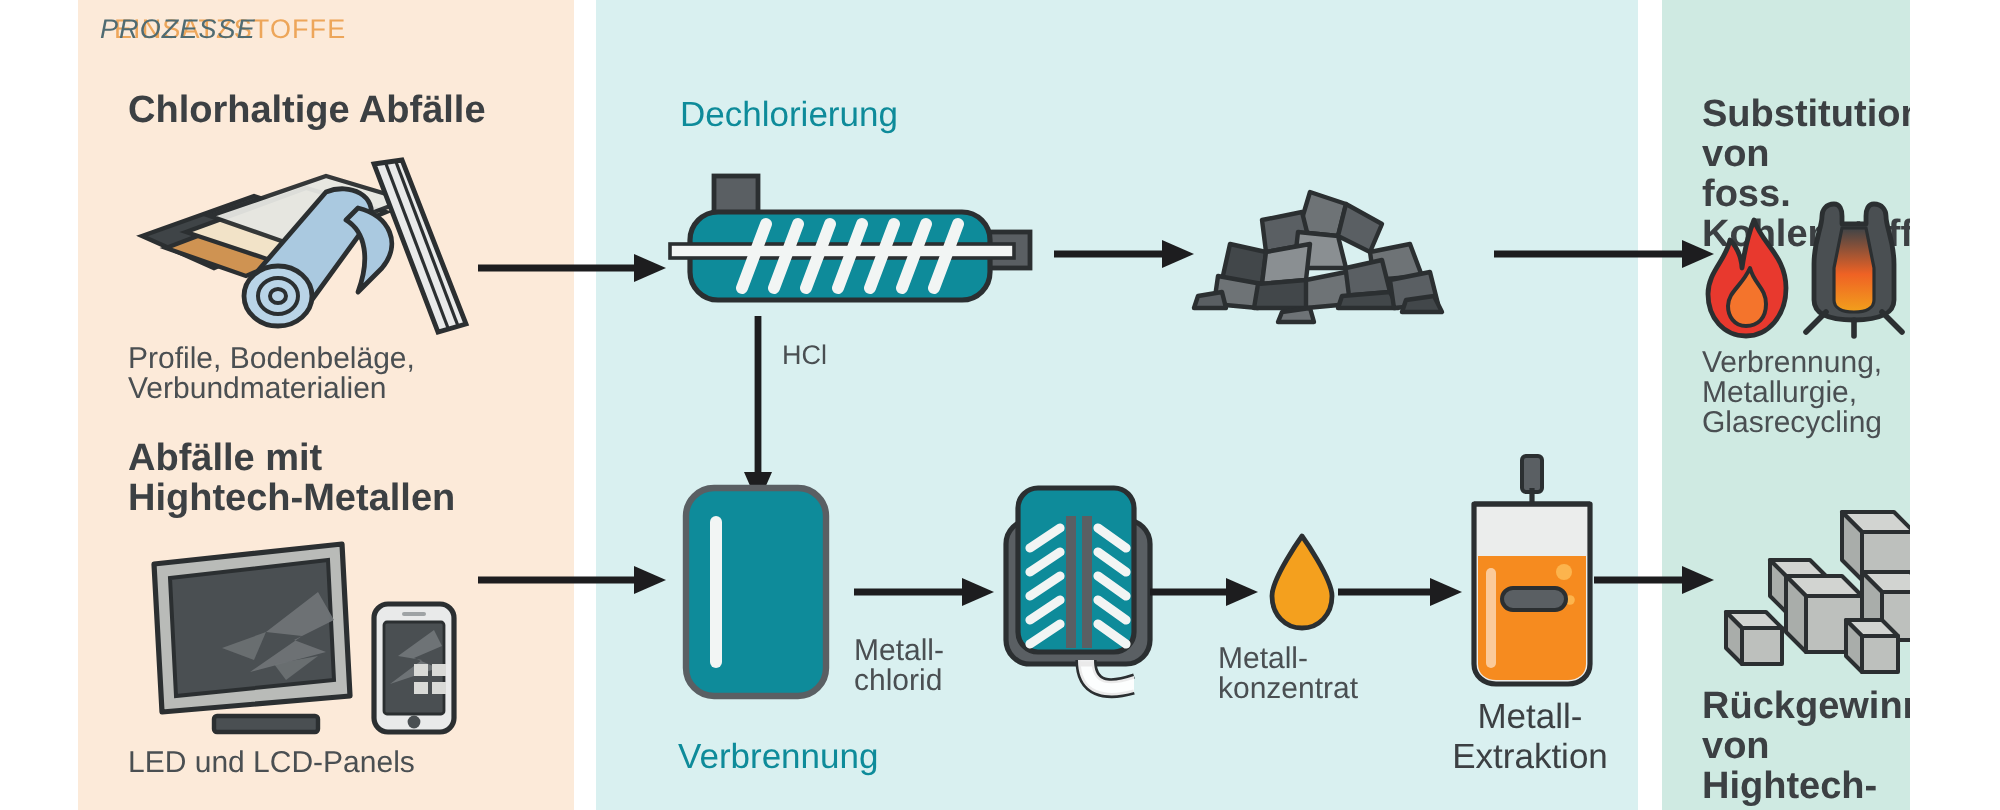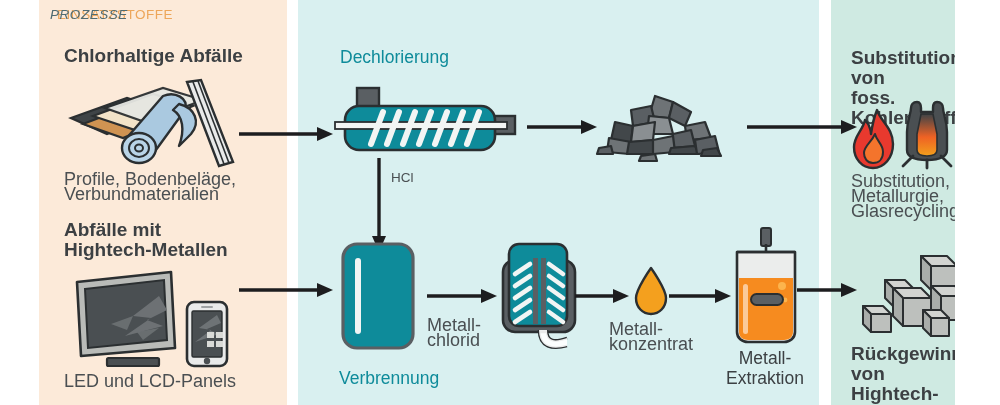--- a/index.html
+++ b/index.html
@@ -40,21 +40,21 @@
     position:absolute;
     font-size:19px;
     font-weight:bold;
     color:#3c4043;
     line-height:20px;
     white-space:pre-line;
   }
 
   .caption{
     position:absolute;
-    font-size:18px;
+    font-size:15px;
     color:#4a4f52;
     line-height:15px;
     white-space:pre-line;
   }
 
   .proc-label{
     position:absolute;
     font-size:17.5px;
     font-weight:normal;
     color:#0e8b9a;
@@ -322,21 +322,21 @@
     <line x1="40" y1="58" x2="50" y2="68" stroke="#2b2f31" stroke-width="2.8" stroke-linecap="round"></line>
     <line x1="26" y1="62" x2="26" y2="70" stroke="#2b2f31" stroke-width="2.8" stroke-linecap="round"></line>
   </svg>
 
   <svg class="lay" style="left:920px; top:118px;" width="30" height="54" viewBox="0 0 30 54">
     <path d="M11,2 L19,2 L19,12 C19,16 25,20 25,28 L25,48 C25,51 23,52 20,52 L10,52 C7,52 5,51 5,48 L5,28 C5,20 11,16 11,12 Z" fill="#1e8a7d" stroke="#2b2f31" stroke-width="2.2" stroke-linejoin="round"></path>
     <path d="M15,12 C15,16 21,20 21,28 L21,48 C21,51 21,52 20,52 L15,52 Z" fill="#9aa0a3" opacity="0.85"></path>
     <rect x="10" y="1" width="10" height="5" rx="1.5" fill="#2b2f31"></rect>
   </svg>
 
-  <div class="caption" style="left:812px; top:174px;">Substitution, Metallurgie,
+  <div class="caption" style="left:812px; top:174px;">Verbrennung, Metallurgie,
 Glasrecycling</div>
 
   <svg class="lay" style="left:822px; top:252px;" width="154" height="86" viewBox="0 0 154 86">
     <g stroke="#2b2f31" stroke-width="2" stroke-linejoin="round">
 
       <polygon points="60,4 86,4 96,14 70,14" fill="#d2d4d1"></polygon>
       <polygon points="60,4 70,14 70,38 60,28" fill="#a9adaa"></polygon>
       <polygon points="70,14 96,14 96,38 70,38" fill="#bdc0bd"></polygon>
 
       <polygon points="24,28 44,28 52,36 32,36" fill="#d2d4d1"></polygon>

